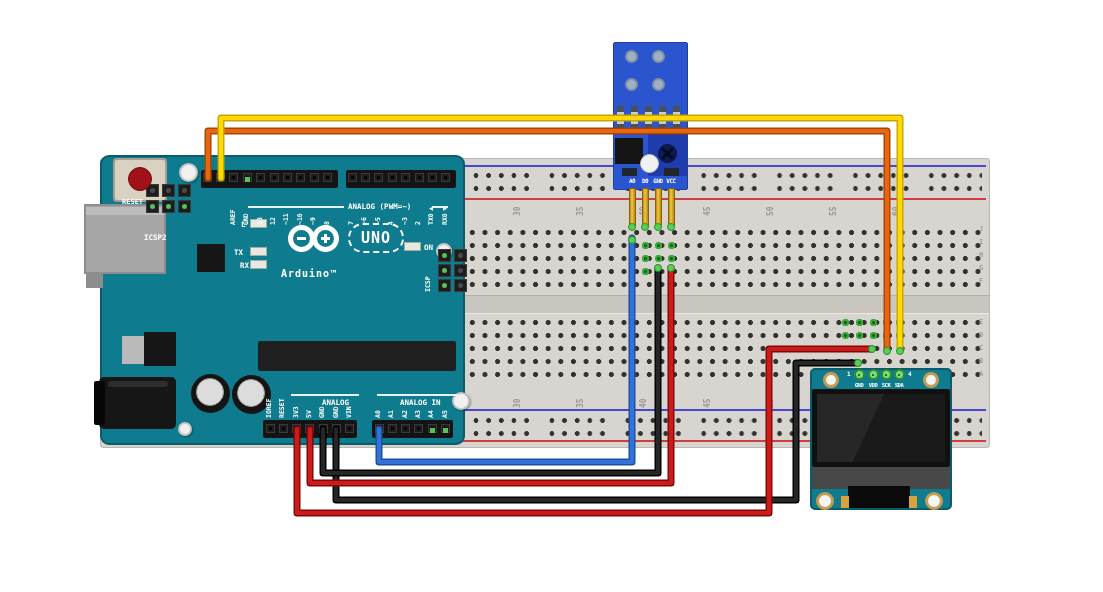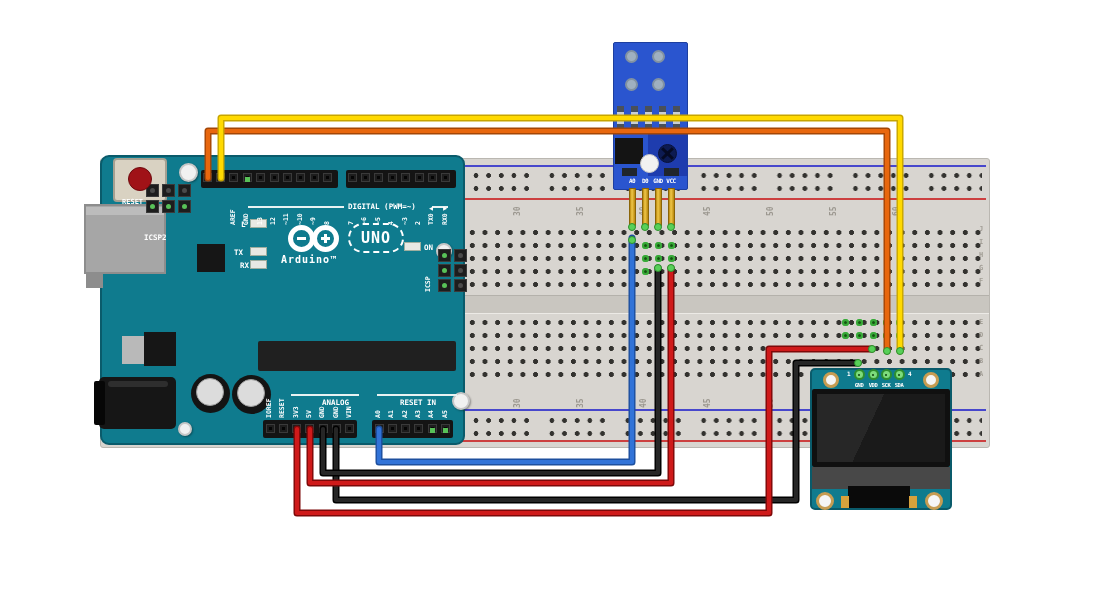--- a/index.html
+++ b/index.html
@@ -77,41 +77,41 @@
   <div class="whitecirc" style="left:452px;top:392px;width:18px;height:18px;z-index:12;"></div>
   <div class="whitecirc" style="left:178px;top:422px;width:14px;height:14px;z-index:12;"></div>
 
   <div class="abs" style="left:201px;top:170px;width:137px;height:18px;background:#141414;border-radius:2px;z-index:11;"></div>
   <div class="abs" style="left:346px;top:170px;width:110px;height:18px;background:#141414;border-radius:2px;z-index:11;"></div>
   <div class="abs" style="left:263px;top:420px;width:94px;height:18px;background:#141414;border-radius:2px;z-index:11;"></div>
   <div class="abs" style="left:372px;top:420px;width:81px;height:18px;background:#141414;border-radius:2px;z-index:11;"></div>
 
   <div class="wline" style="left:248px;top:206px;width:96px;z-index:12;"></div>
   <div class="wline" style="left:432px;top:206px;width:16px;z-index:12;"></div>
-  <div class="boardtext" style="left:348px;top:202px;z-index:12;">DIGITAL (PWM=~)</div>
+  <div class="boardtext" style="left:348px;top:202px;z-index:12;">ANALOG (PWM=~)</div>
   <div class="wline" style="left:291px;top:394px;width:68px;z-index:12;"></div>
   <div class="boardtext" style="left:322px;top:398px;z-index:12;">ANALOG</div>
   <div class="wline" style="left:377px;top:394px;width:80px;z-index:12;"></div>
-  <div class="boardtext" style="left:400px;top:398px;z-index:12;">RESET IN</div>
+  <div class="boardtext" style="left:400px;top:398px;z-index:12;">ANALOG IN</div>
 
   <div class="led" style="left:250px;top:219px;z-index:12;"></div>
   <div class="boardtext" style="left:241px;top:220px;z-index:12;">L</div>
   <div class="led" style="left:250px;top:247px;z-index:12;"></div>
   <div class="boardtext" style="left:234px;top:248px;z-index:12;">TX</div>
   <div class="led" style="left:250px;top:260px;z-index:12;"></div>
   <div class="boardtext" style="left:240px;top:261px;z-index:12;">RX</div>
   <div class="led" style="left:404px;top:242px;z-index:12;"></div>
   <div class="boardtext" style="left:424px;top:243px;z-index:12;">ON</div>
 
   <div class="abs" style="left:288px;top:225px;width:27px;height:27px;border:5px solid #fff;border-radius:50%;box-sizing:border-box;z-index:12;"></div>
   <div class="abs" style="left:312px;top:225px;width:27px;height:27px;border:5px solid #fff;border-radius:50%;box-sizing:border-box;z-index:12;"></div>
   <div class="abs" style="left:297px;top:237px;width:9px;height:3px;background:#fff;z-index:13;"></div>
   <div class="abs" style="left:321px;top:237px;width:9px;height:3px;background:#fff;z-index:13;"></div>
   <div class="abs" style="left:324px;top:234px;width:3px;height:9px;background:#fff;z-index:13;"></div>
-  <div class="boardtext" style="left:281px;top:254px;font-size:10px;letter-spacing:1px;z-index:12;">Arduino™</div>
+  <div class="boardtext" style="left:281px;top:268px;font-size:10px;letter-spacing:1px;z-index:12;">Arduino™</div>
   <div class="abs" style="left:348px;top:223px;width:56px;height:30px;border:2px dashed #fff;border-radius:16px;box-sizing:border-box;text-align:center;z-index:12;">
     <span style="color:#fff;font:bold 15px 'DejaVu Sans Mono',monospace;line-height:26px;letter-spacing:1px;">UNO</span>
   </div>
 
   <div class="abs" style="left:258px;top:341px;width:198px;height:30px;background:#202020;border-radius:2px;z-index:11;"></div>
   <div class="abs" style="left:197px;top:244px;width:28px;height:28px;background:#161616;z-index:11;"></div>
   <div class="abs" style="left:122px;top:336px;width:22px;height:28px;background:#b9b9b9;z-index:11;"></div>
   <div class="abs" style="left:144px;top:332px;width:32px;height:34px;background:#161616;z-index:11;"></div>
   <div class="abs" style="left:191px;top:374px;width:39px;height:39px;border-radius:50%;background:#141414;z-index:11;"></div>
   <div class="abs" style="left:196px;top:378px;width:26px;height:26px;border-radius:50%;background:#dcdcdc;border:1px solid #9e9e9e;z-index:12;"></div>

